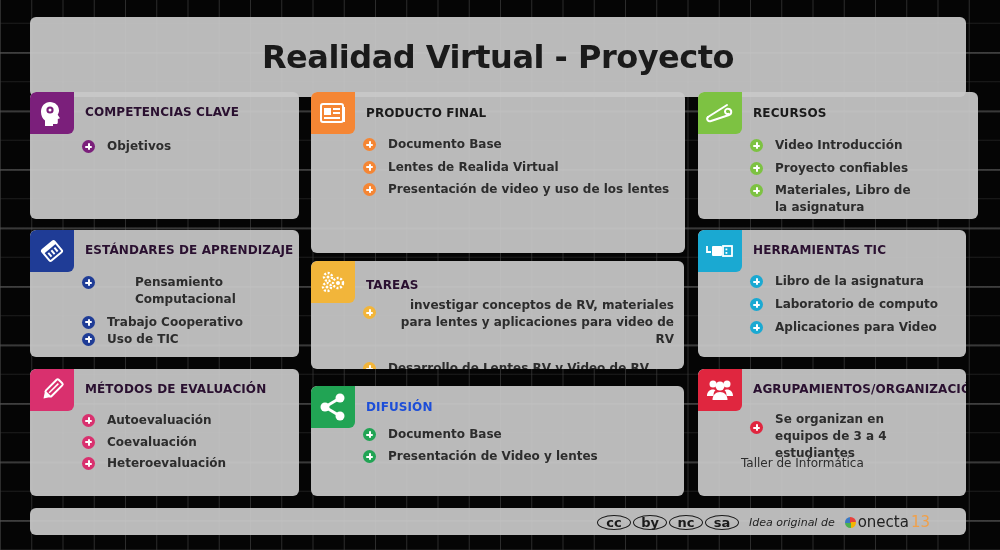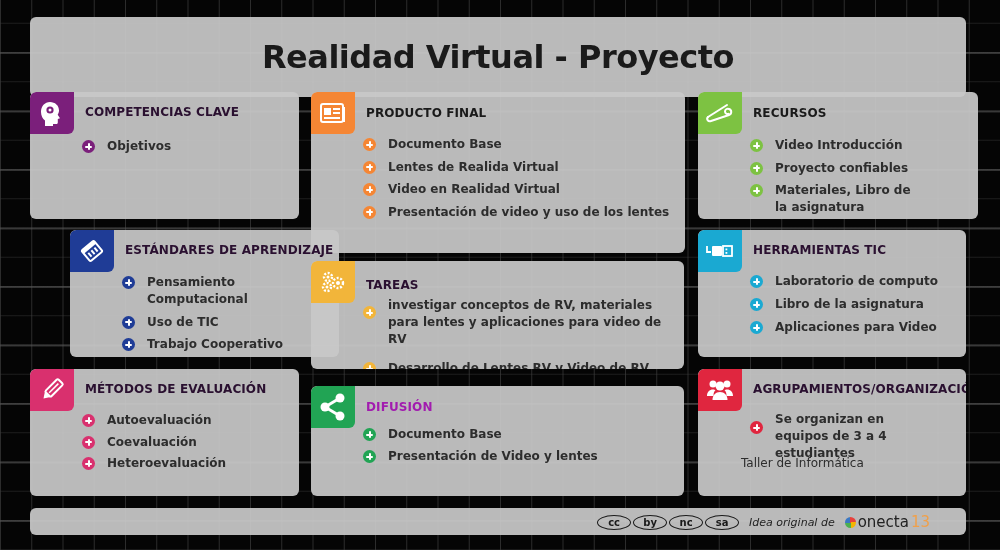--- a/index.html
+++ b/index.html
@@ -38,21 +38,21 @@
   .bullet {
     flex: 0 0 13px; width: 13px; height: 13px; border-radius: 50%; margin-top: 2px; margin-right: 12px;
     position: relative;
   }
   .bullet::before, .bullet::after { content:""; position:absolute; background:#fff; border-radius:1px; }
   .bullet::before { left: 3px; top: 5.5px; width: 7px; height: 2px; }
   .bullet::after { left: 5.5px; top: 3px; width: 2px; height: 7px; }
   .plain-note { position:absolute; font-family: "DejaVu Sans", sans-serif; font-size: 12px; color:#2d2d2d; }
   .footer-content { position:absolute; right: 36px; top: 5px; display:flex; align-items:center; gap: 10px; }
   .cc-icons { display:flex; gap:2px; }
-  .cc-icons span { width: 34px; height: 15px; border: 1.5px solid #1a1a1a; border-radius: 50%; font-size: 10px; font-weight: bold; display:flex; align-items:center; justify-content:center; color:#1a1a1a; font-family: "DejaVu Sans", sans-serif; }
+  .cc-icons span { width: 34px; height: 15px; border: 1.5px solid #1a1a1a; border-radius: 50%; font-size: 13px; font-weight: bold; display:flex; align-items:center; justify-content:center; color:#1a1a1a; font-family: "DejaVu Sans", sans-serif; }
   .idea { font-style: italic; font-size: 11px; color:#222; font-family: "DejaVu Sans", sans-serif; }
   .brand { font-size: 15px; font-family: "DejaVu Sans", sans-serif; color:#222; display:flex; align-items:center; }
   .brand .num { color:#f0a04a; margin-left: 2px; }
   .brand-dot { width: 11px; height: 11px; border-radius: 50%; background: conic-gradient(#e8413c 0 25%, #f4b400 25% 50%, #4caf50 50% 75%, #3b78c4 75%); margin-right: 2px; }
 </style>
 </head>
 <body>
 
 <div class="panel title-bar">
   <h1>Realidad Virtual - Proyecto</h1>
@@ -89,24 +89,20 @@
   <div class="card-title" style="top:14px;color:#1a1a1a;">PRODUCTO FINAL</div>
   <div class="items" style="top:44px;">
     <div class="item" style="margin-bottom:5.5px;">
         <span class="bullet" style="background:#f58634;"></span>
         <span>Documento Base</span>
       </div>
     <div class="item" style="margin-bottom:5.5px;">
         <span class="bullet" style="background:#f58634;"></span>
         <span>Lentes de Realida Virtual</span>
       </div>
-    <div class="item" style="margin-bottom:5.5px;">
-        <span class="bullet" style="background:#f58634;"></span>
-        <span>Video en Realidad Virtual</span>
-      </div>
     <div class="item">
         <span class="bullet" style="background:#f58634;"></span>
         <span>Presentación de video y uso de los lentes</span>
       </div>
   </div>
 </div>
 
 <div class="panel card" style="left:698px;top:92px;width:280px;height:127px;">
   <div class="icon-box" style="background:#7dc242;">
     <svg width="30" height="20" viewBox="0 0 30 20">
@@ -124,50 +120,50 @@
         <span class="bullet" style="background:#7dc242;"></span>
         <span>Proyecto confiables</span>
       </div>
     <div class="item">
         <span class="bullet" style="background:#7dc242;"></span>
         <span style="max-width:150px;">Materiales, Libro de la asignatura</span>
       </div>
   </div>
 </div>
 
-<div class="panel card" style="left:30px;top:230px;width:269px;height:127px;margin-left:40px;">
+<div class="panel card" style="left:30px;top:230px;width:269px;height:127px;">
   <div class="icon-box" style="background:#1f3c96;">
     <svg width="24" height="24" viewBox="0 0 24 24">
         <g transform="rotate(-40 12 12)">
           <rect x="4" y="5" width="16" height="14" rx="1.5" fill="none" stroke="#fff" stroke-width="2"></rect>
           <rect x="4" y="5" width="16" height="4" fill="#fff"></rect>
           <rect x="7" y="11" width="2" height="5" fill="#fff"></rect>
           <rect x="11" y="11" width="2" height="5" fill="#fff"></rect>
           <rect x="15" y="11" width="2" height="5" fill="#fff"></rect>
         </g>
       </svg>
   </div>
   <div class="card-title" style="top:13px;">ESTÁNDARES DE APRENDIZAJE</div>
   <div class="items" style="top:44px;">
-    <div class="item" style="margin-bottom:5.5px;">
+    <div class="item" style="margin-bottom:5.5px;gap:28px;">
         <span class="bullet" style="background:#1f3c96;"></span>
         <span>Pensamiento Computacional</span>
       </div>
+    <div class="item">
+        <span class="bullet" style="background:#1f3c96;"></span>
+        <span>Trabajo Cooperativo</span>
+      </div>
     <div class="item" style="margin-bottom:5.5px;">
         <span class="bullet" style="background:#1f3c96;"></span>
         <span>Uso de TIC</span>
       </div>
-    <div class="item">
-        <span class="bullet" style="background:#1f3c96;"></span>
-        <span>Trabajo Cooperativo</span>
-      </div>
-  </div>
-</div>
-
-<div class="panel card" style="left:311px;top:261px;width:373px;height:108px;">
+  </div>
+</div>
+
+<div class="panel card" style="left:311px;top:261px;width:373px;height:108px;text-align:right;">
   <div class="icon-box" style="background:#f2b53a;">
     <svg width="26" height="22" viewBox="0 0 26 22">
         <g fill="none" stroke="#fff" stroke-width="2.4" stroke-dasharray="2 1.6">
           <circle cx="8" cy="6" r="4"></circle>
           <circle cx="7" cy="16" r="4"></circle>
           <circle cx="18" cy="12" r="5"></circle>
         </g>
         <circle cx="8" cy="6" r="1.5" fill="#fff"></circle>
         <circle cx="7" cy="16" r="1.5" fill="#fff"></circle>
         <circle cx="18" cy="12" r="2" fill="#fff"></circle>
@@ -193,25 +189,25 @@
         <rect x="6" y="2" width="10" height="10" rx="1" fill="#fff"></rect>
         <rect x="17" y="2" width="9" height="10" fill="none" stroke="#fff" stroke-width="1.8"></rect>
         <rect x="19.5" y="4.5" width="1.8" height="1.8" fill="#fff"></rect>
         <rect x="19.5" y="8" width="1.8" height="1.8" fill="#fff"></rect>
       </svg>
   </div>
   <div class="card-title" style="top:13px;">HERRAMIENTAS TIC</div>
   <div class="items" style="top:43px;">
     <div class="item" style="margin-bottom:6px;">
         <span class="bullet" style="background:#1aa9d2;"></span>
-        <span>Laboratorio de computo</span>
+        <span>Libro de la asignatura</span>
       </div>
     <div class="item" style="margin-bottom:6px;">
         <span class="bullet" style="background:#1aa9d2;"></span>
-        <span>Libro de la asignatura</span>
+        <span>Laboratorio de computo</span>
       </div>
     <div class="item">
         <span class="bullet" style="background:#1aa9d2;"></span>
         <span>Aplicaciones para Video</span>
       </div>
   </div>
 </div>
 
 <div class="panel card" style="left:30px;top:369px;width:269px;height:127px;padding-left:9px;">
   <div class="icon-box" style="background:#d9306e;">
@@ -243,21 +239,21 @@
 <div class="panel card" style="left:311px;top:386px;width:373px;height:110px;">
   <div class="icon-box" style="background:#21a454;">
     <svg width="28" height="30" viewBox="0 0 28 30">
         <line x1="21" y1="6" x2="6" y2="15" stroke="#fff" stroke-width="3"></line>
         <line x1="6" y1="15" x2="21" y2="24" stroke="#fff" stroke-width="3"></line>
         <circle cx="21" cy="6" r="4.5" fill="#fff"></circle>
         <circle cx="6" cy="15" r="4.5" fill="#fff"></circle>
         <circle cx="21" cy="24" r="4.5" fill="#fff"></circle>
       </svg>
   </div>
-  <div class="card-title" style="top:14px;color:#a21caf;">DIFUSIÓN</div>
+  <div class="card-title" style="top:14px;color:#1d4ed8;">DIFUSIÓN</div>
   <div class="items" style="top:40px;">
     <div class="item" style="margin-bottom:5px;">
         <span class="bullet" style="background:#21a454;"></span>
         <span>Documento Base</span>
       </div>
     <div class="item">
         <span class="bullet" style="background:#21a454;"></span>
         <span>Presentación de Video y lentes</span>
       </div>
   </div>

